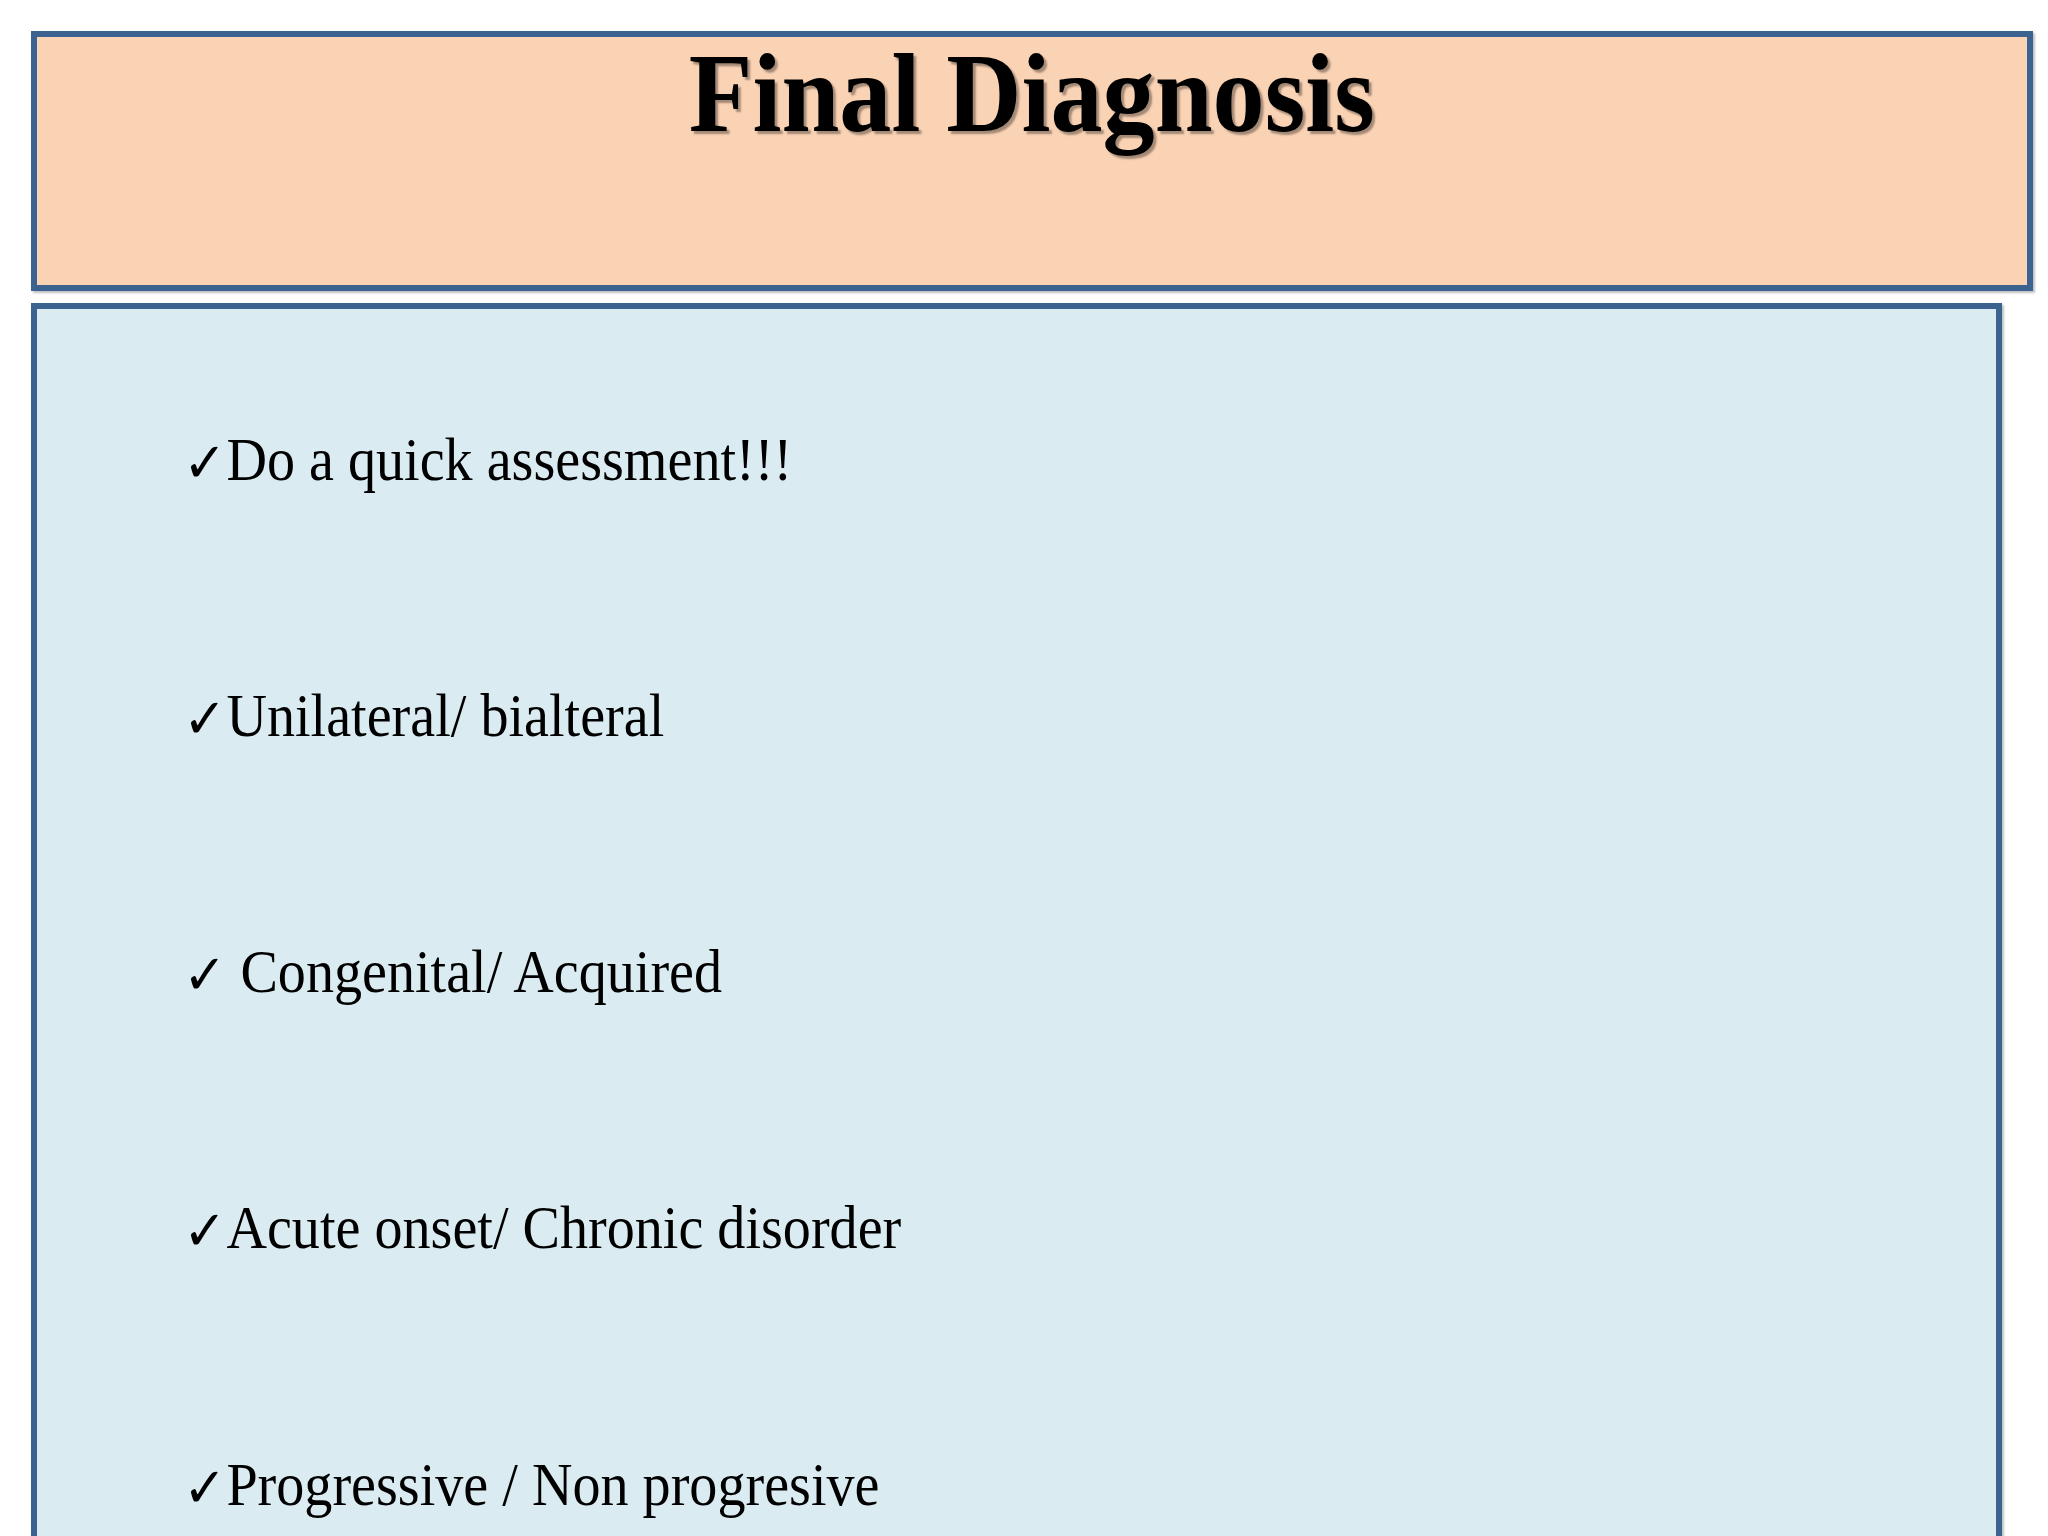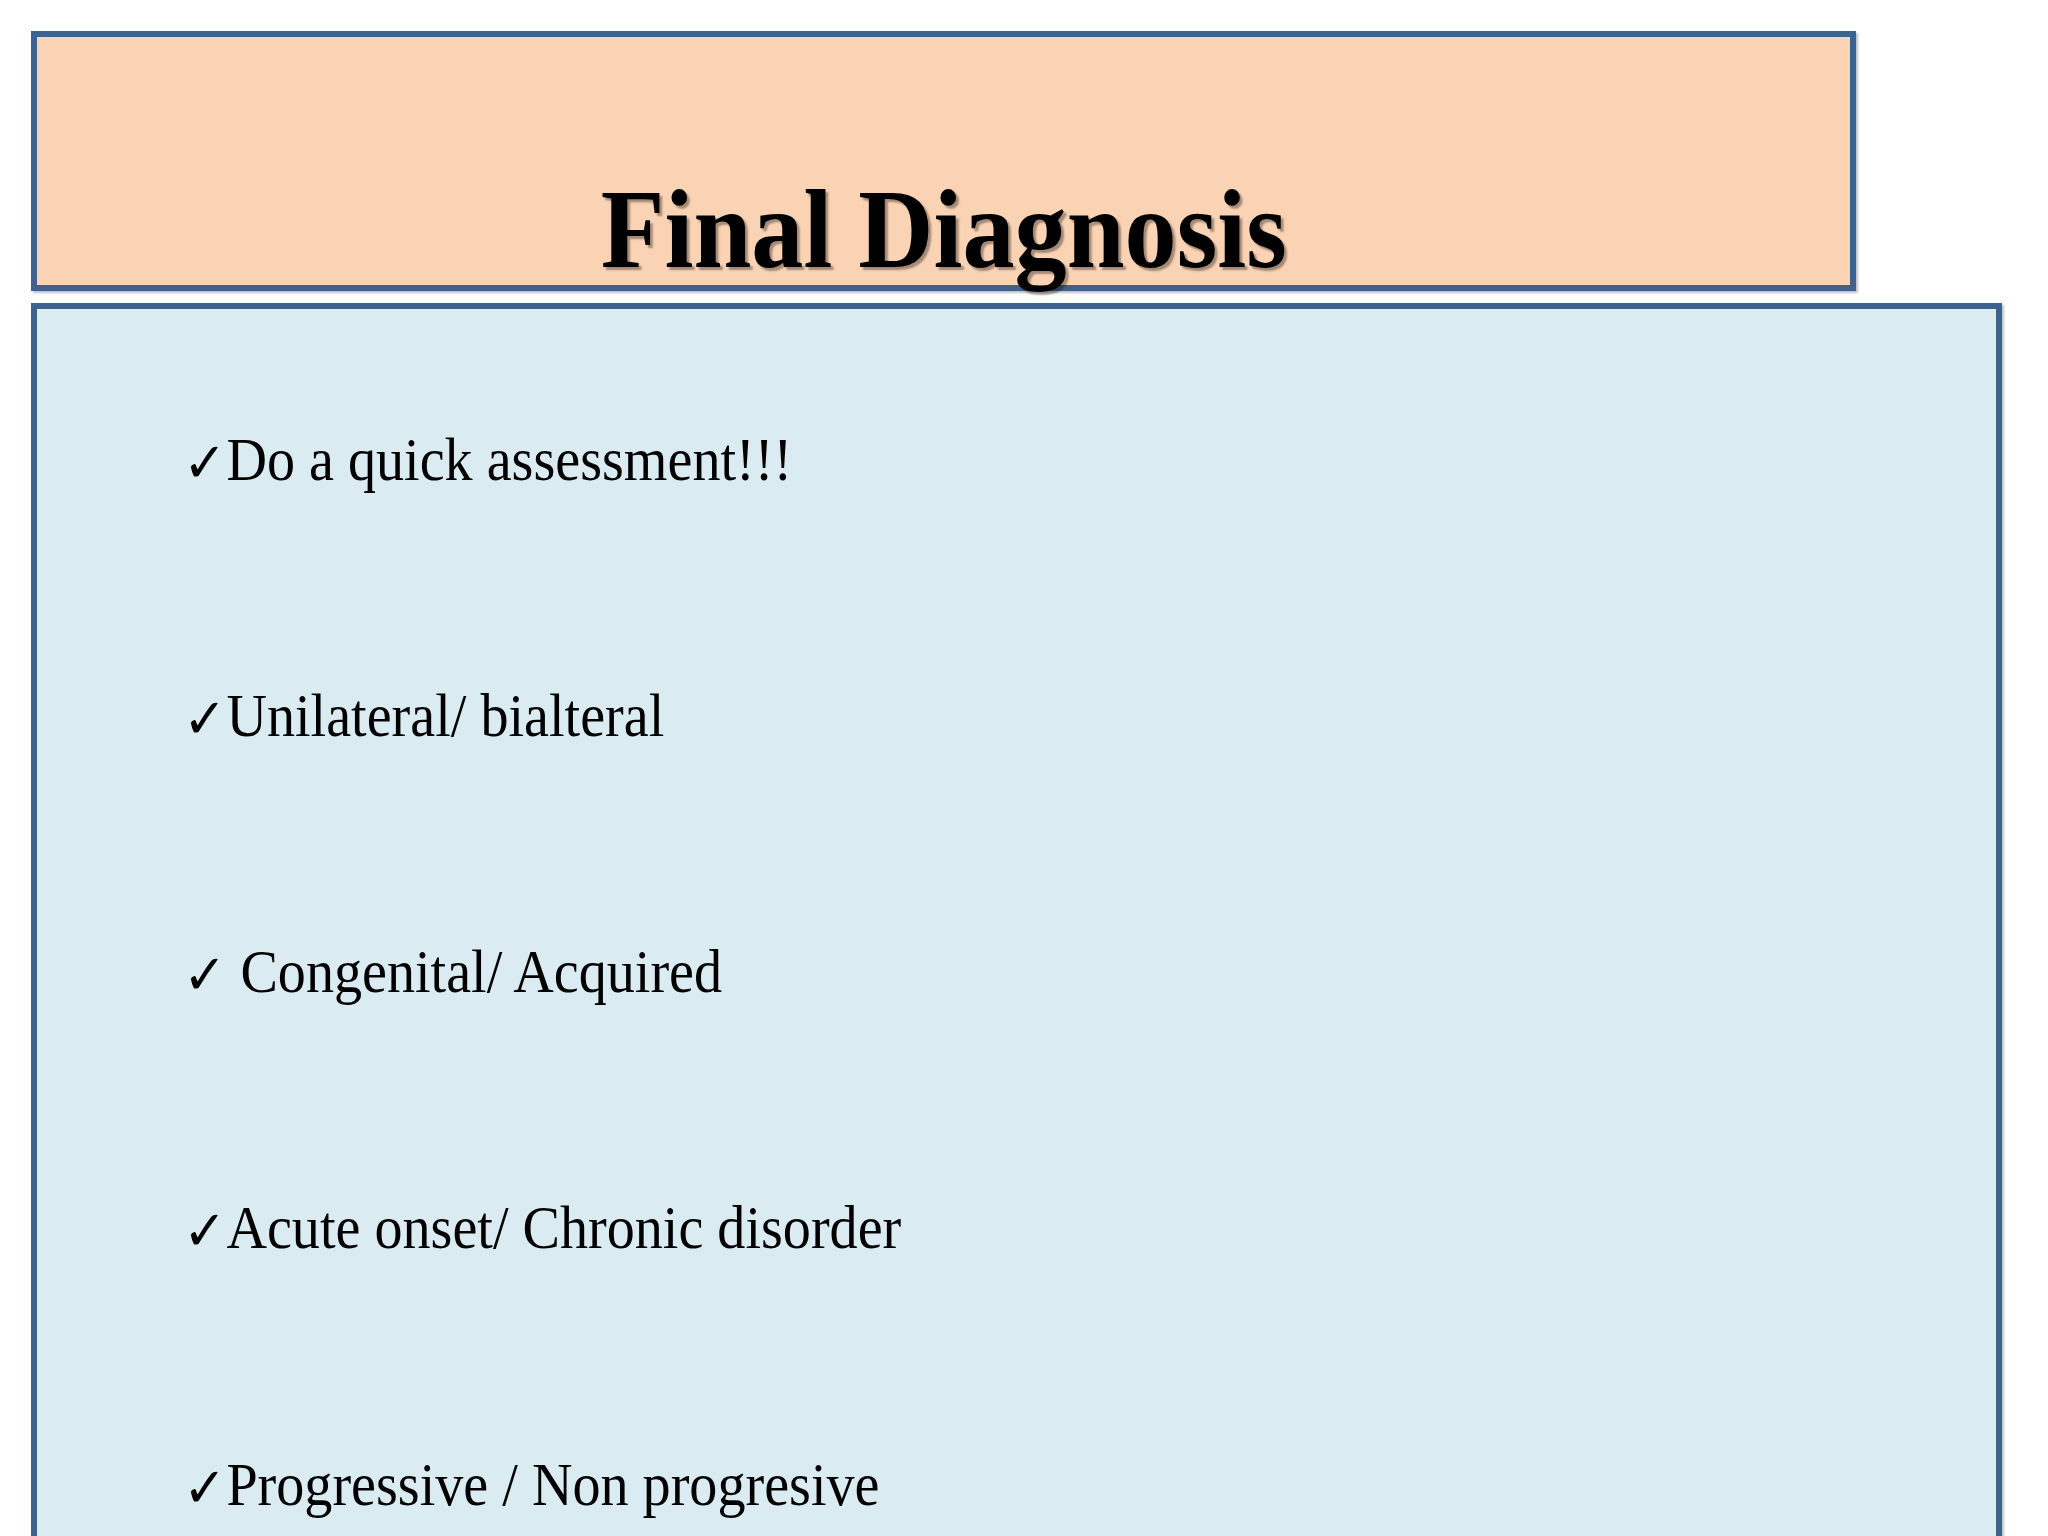--- a/index.html
+++ b/index.html
@@ -16,27 +16,27 @@
     background: #ffffff;
     overflow: hidden;
     font-family: "Liberation Serif", "DejaVu Serif", serif;
   }
 
   
   #title-box {
     position: absolute;
     left: 31px;
     top: 31px;
-    width: 1825px;          
+    width: 2002px;          
     height: 260px;
     box-sizing: border-box;
     background: #FAD2B4;
     border: 6px solid #3C6290;
     display: flex;
-    align-items: flex-end;
+    align-items: flex-start;
     justify-content: center;
     box-shadow: 2px 2px 2px rgba(0,0,0,0.25);
   }
 
   #title-text {
     font-family: "Liberation Serif", "DejaVu Serif", serif;
     font-weight: bold;
     font-size: 112px;
     line-height: 1;
     color: #000000;

